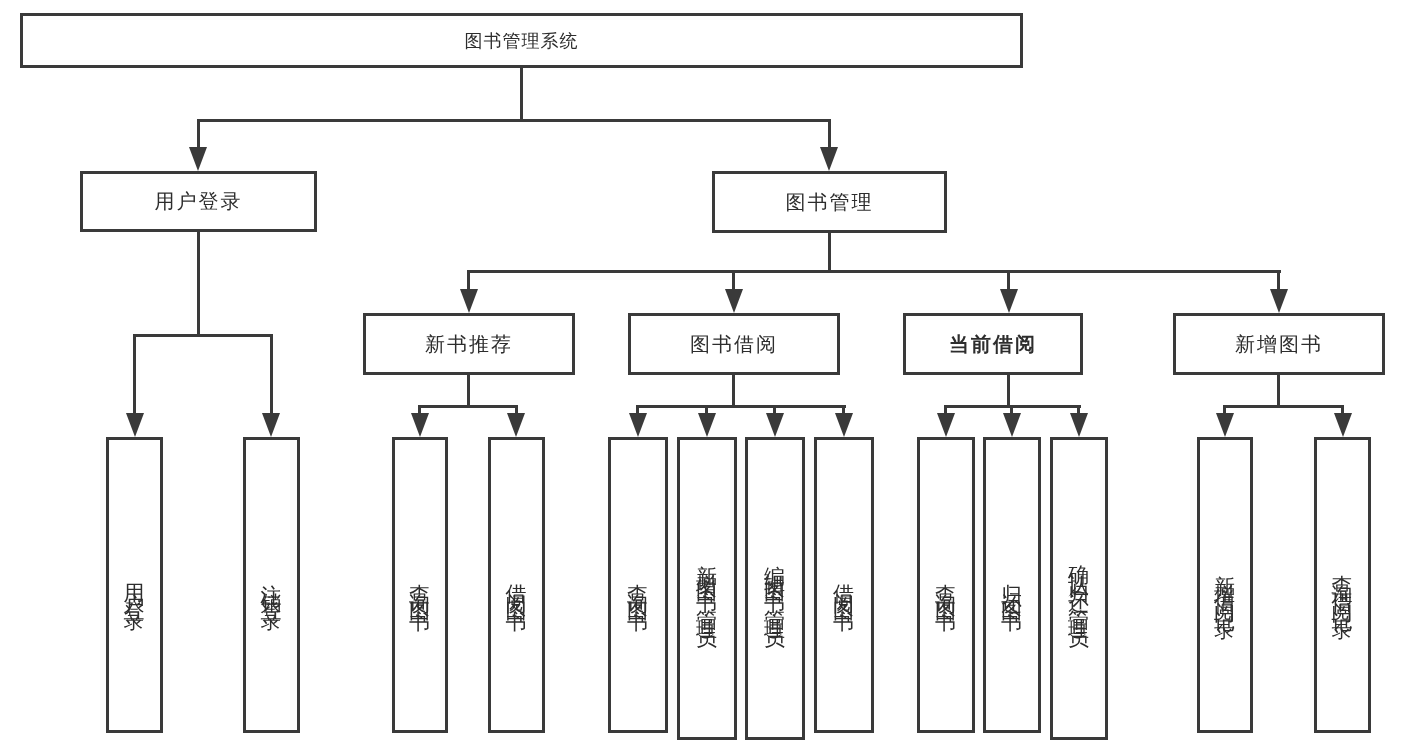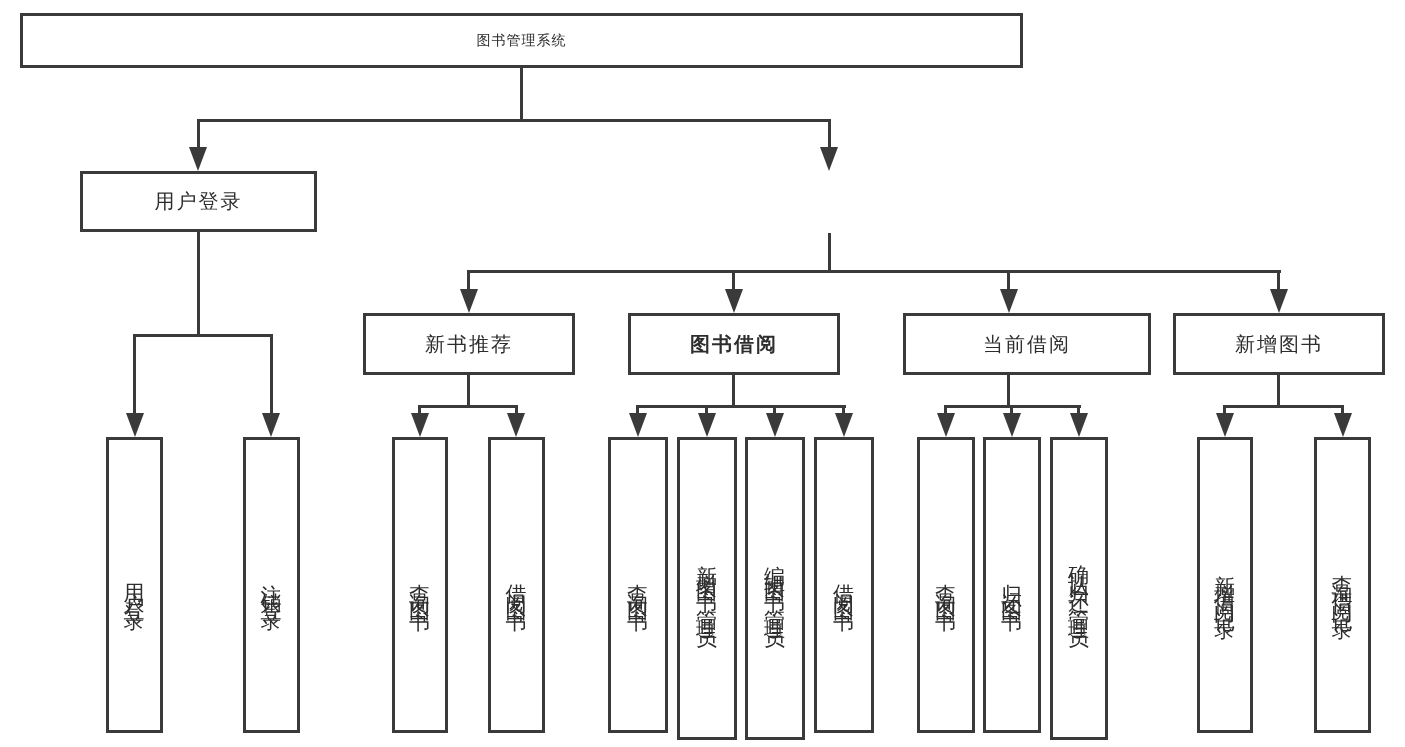--- a/index.html
+++ b/index.html
@@ -15,21 +15,21 @@
     position: absolute;
     box-sizing: border-box;
     background: #ffffff;
     border: 3px solid #3a3a3a;
     display: flex;
     align-items: center;
     justify-content: center;
     color: #2d2d2d;
   }
   .hbox { font-size: 20px; letter-spacing: 2px; }
-  .rootbox { font-size: 14px; letter-spacing: 1px; justify-content: center; }
+  .rootbox { font-size: 18px; letter-spacing: 1px; justify-content: center; }
   .vbox > span {
     writing-mode: vertical-rl;
     text-orientation: mixed;
     font-size: 21px;
     letter-spacing: 9px;
     line-height: 1;
     color: #2d2d2d;
   }
   .ln { position: absolute; background: #3a3a3a; }
   .ah {
@@ -62,20 +62,23 @@
   <div class="ln" style="left:520px; top:68px; width:3px; height:53px;"></div>
   <div class="ln" style="left:197px; top:119px; width:634px; height:3px;"></div>
   <div class="ln" style="left:197px; top:119px; width:3px; height:32px;"></div>
   <div class="ah" style="left:189px; top:147px;"></div>
   <div class="ln" style="left:828px; top:119px; width:3px; height:32px;"></div>
   <div class="ah" style="left:820px; top:147px;"></div>
 
   <div class="box hbox" style="left:80px; top:171px; width:237px; height:61px;">
     <span>用户登录</span>
   </div>
+  <div class="box hbox" style="left:712px; top:171px; width:235px; height:62px;">
+    <span>图书管理</span>
+  </div>
 
   <div class="ln" style="left:197px; top:232px; width:3px; height:103px;"></div>
   <div class="ln" style="left:134px; top:334px; width:139px; height:3px;"></div>
   <div class="ln" style="left:133px; top:334px; width:3px; height:81px;"></div>
   <div class="ah" style="left:126px; top:413px;"></div>
   <div class="ln" style="left:270px; top:334px; width:3px; height:81px;"></div>
   <div class="ah" style="left:262px; top:413px;"></div>
 
   <div class="ln" style="left:828px; top:233px; width:3px; height:39px;"></div>
   <div class="ln" style="left:468px; top:270px; width:813px; height:3px;"></div>
@@ -84,24 +87,24 @@
   <div class="ln" style="left:732px; top:270px; width:3px; height:24px;"></div>
   <div class="ah" style="left:725px; top:289px;"></div>
   <div class="ln" style="left:1007px; top:270px; width:3px; height:24px;"></div>
   <div class="ah" style="left:1000px; top:289px;"></div>
   <div class="ln" style="left:1277px; top:270px; width:3px; height:24px;"></div>
   <div class="ah" style="left:1270px; top:289px;"></div>
 
   <div class="box hbox" style="left:363px; top:313px; width:212px; height:62px;text-align:center;">
     <span>新书推荐</span>
   </div>
-  <div class="box hbox" style="left:628px; top:313px; width:212px; height:62px;font-weight:bold;">
+  <div class="box hbox" style="left:628px; top:313px; width:212px; height:62px;">
     <span>图书借阅</span>
   </div>
-  <div class="box hbox" style="left:903px; top:313px; width:248px; height:62px;">
+  <div class="box hbox" style="left:903px; top:313px; width:180px; height:62px;font-weight:bold;">
     <span>当前借阅</span>
   </div>
   <div class="box hbox" style="left:1173px; top:313px; width:212px; height:62px;">
     <span>新增图书</span>
   </div>
 
   <div class="ln" style="left:467px; top:375px; width:3px; height:32px;"></div>
   <div class="ln" style="left:419px; top:405px; width:99px; height:3px;"></div>
   <div class="ln" style="left:418px; top:405px; width:3px; height:12px;"></div>
   <div class="ah" style="left:411px; top:413px;"></div>

